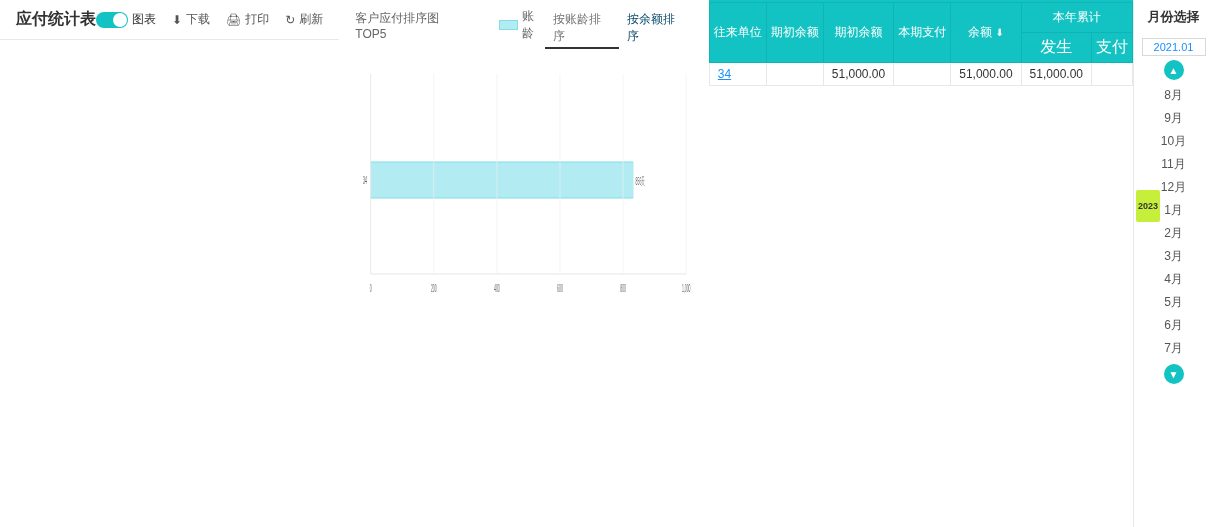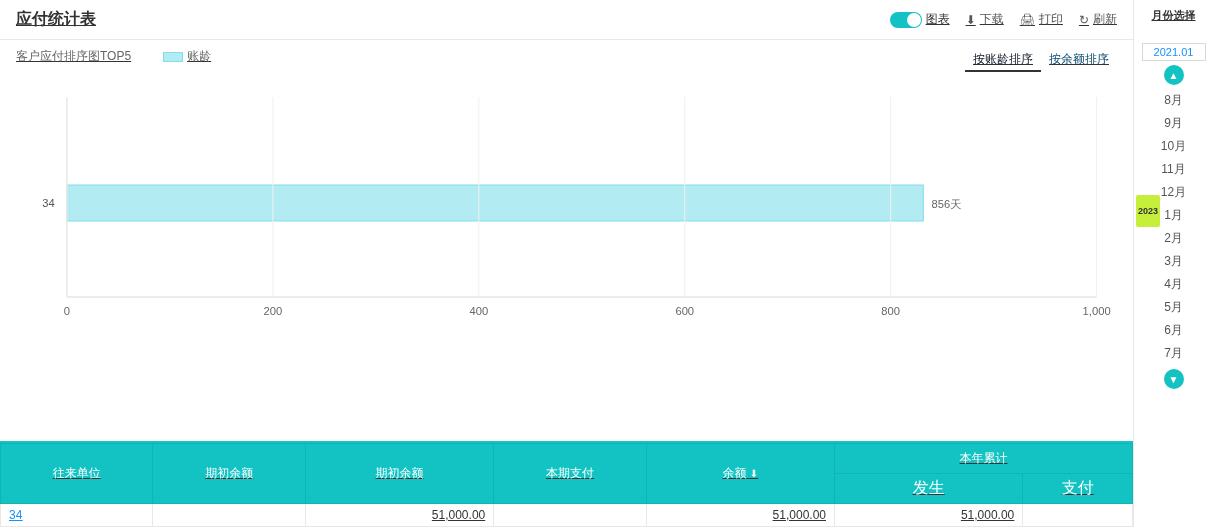--- a/index.html
+++ b/index.html
@@ -1,38 +1,38 @@
 <!DOCTYPE html>
 <html><head>
   <meta charset="utf-8">
   <style>
     * { margin: 0; padding: 0; box-sizing: border-box; }
     body { font-family: 'Microsoft YaHei', Arial, sans-serif; font-size: 12px; background: #f0f2f5; color: #333; width: 1213px; height: 527px; overflow: hidden; }
 
     .main-container { display: flex; width: 1213px; height: 527px; background: #fff; }
 
-    .content-area { flex: 1; display: flex; flex-direction: column; overflow: hidden; text-decoration: underline; }
+    .content-area { flex: 1; display: flex; overflow: hidden; }
 
     
     .header { display: flex; align-items: center; justify-content: space-between; padding: 8px 16px; background: #fff; border-bottom: 1px solid #e8e8e8; height: 40px; }
     .header-title { font-size: 16px; font-weight: bold; color: #333; }
     .header-actions { display: flex; align-items: flex-end; gap: 16px; }
     .toggle-wrap { display: flex; align-items: center; gap: 4px; }
     .toggle { width: 32px; height: 16px; background: #13c2c2; border-radius: 8px; position: relative; cursor: pointer; }
     .toggle::after { content: ''; position: absolute; width: 14px; height: 14px; background: #fff; border-radius: 50%; top: 1px; right: 1px; }
     .action-btn { display: flex; align-items: center; gap: 4px; color: #555; cursor: pointer; font-size: 12px; }
 
     
     .chart-section { background: #fff; padding: 8px 16px; flex: 1; display: flex; flex-direction: column; }
     .chart-legend { display: flex; align-items: center; gap: 32px; margin-bottom: 8px; }
     .legend-item { display: flex; align-items: center; gap: 4px; font-size: 12px; color: #666; }
     .legend-color { width: 20px; height: 10px; background: #b2ebf2; border: 1px solid #80deea; }
     .chart-sort-btns { display: flex; gap: 0; }
     .sort-btn { font-size: 12px; color: #0c4a6e; padding: 2px 8px; cursor: pointer; border-bottom: 2px solid transparent; }
-    .sort-btn.active { color: #0f172a; border-bottom: 2px solid #333; }
+    .sort-btn.active { color: #737373; border-bottom: 2px solid #333; }
     .chart-header-row { display: flex; justify-content: space-between; align-items: center; margin-bottom: 4px; }
 
     
     .table-section { border-top: 2px solid #13c2c2; }
     table { width: 100%; border-collapse: collapse; }
     .table-header-row th { background: #13c2c2; color: #fff; text-align: center; padding: 6px 4px; font-size: 12px; border: 1px solid #0fb5b5; font-weight: normal; }
     .table-sub-header th { background: #13c2c2; color: #fff; text-align: center; padding: 4px; font-size: 16px; border: 1px solid #0fb5b5; font-weight: normal; }
     .table-data-row td { padding: 4px 8px; border: 1px solid #e8e8e8; font-size: 12px; background: #fff; }
     .text-right { text-align: right; }
     .link-text { color: #1890ff; cursor: pointer; text-decoration: underline; }
@@ -146,21 +146,21 @@
             <td class="text-right">51,000.00</td>
             <td class="text-right">51,000.00</td>
             <td class="text-right"></td>
           </tr>
         </tbody>
       </table>
     </div>
   </div>
 
   <div class="right-sidebar">
-    <div style="font-size:11px;font-weight:bold;color:#333;margin-bottom:20px;text-decoration:underline;">月份选择</div>
+    <div style="font-size:13px;font-weight:bold;color:#333;margin-bottom:12px;">月份选择</div>
     <input type="text" class="sidebar-year-input" value="2021.01" style="">
     <div class="nav-arrow">▲</div>
 
     <div class="month-row">
         <span class="month-item">8月</span>
       </div>
     <div class="month-row">
         <span class="month-item">9月</span>
       </div>
     <div class="month-row">

